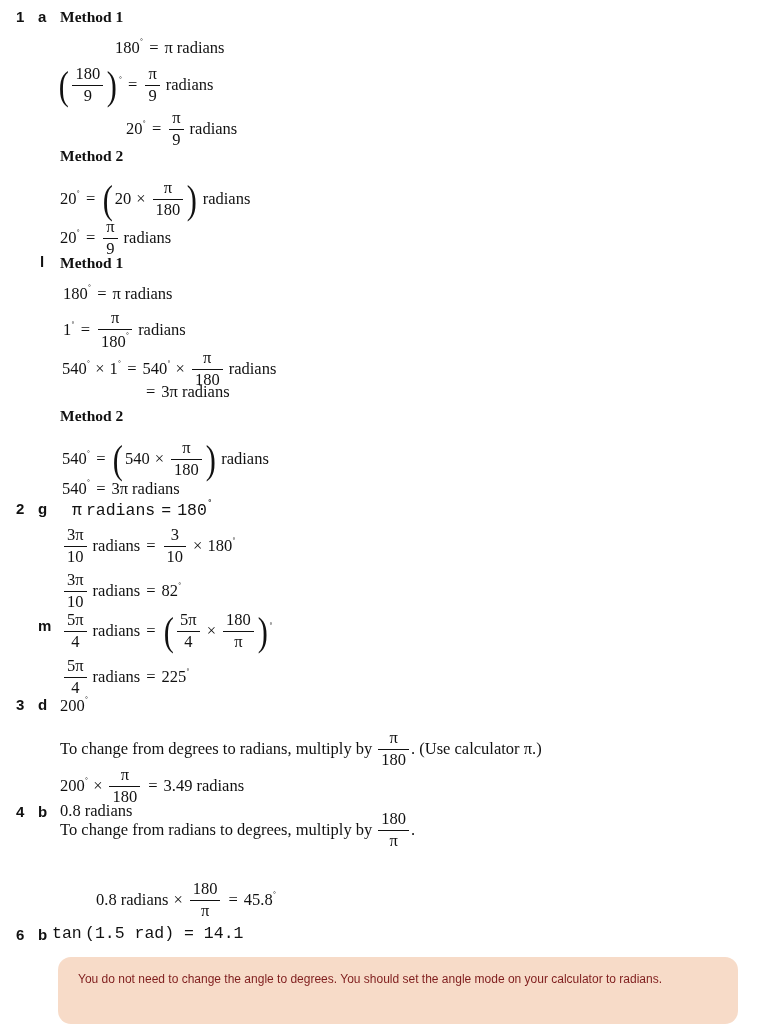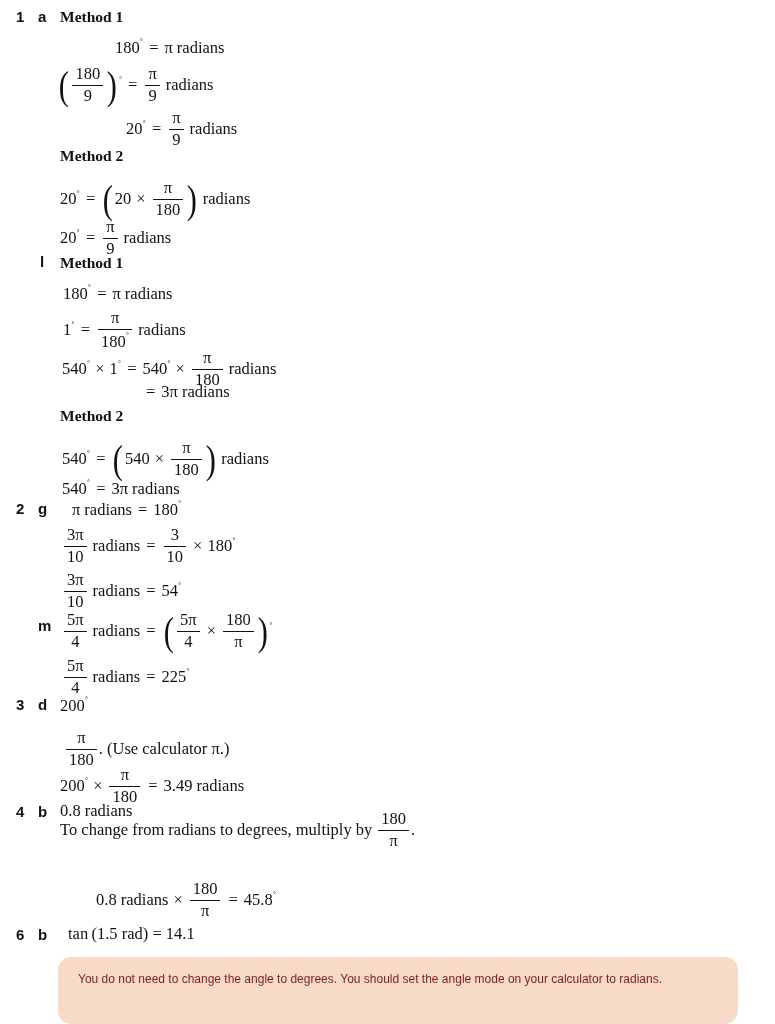--- a/index.html
+++ b/index.html
@@ -166,68 +166,68 @@
   <span>540</span><span class="deg">˚</span><span class="eq">=</span><span class="bigparen">(</span><span>540</span><span class="op">×</span><span class="frac"><span class="num">π</span><span class="den">180</span></span><span class="bigparen">)</span><span class="txt">radians</span>
 </div>
 
 <div class="row math" style="left:62px; top:479px;">
   <span>540</span><span class="deg">˚</span><span class="eq">=</span><span>3π</span><span class="txt">radians</span>
 </div>
 
 <div class="qnum" style="top:500px;">2</div>
 <div class="qlet" style="top:500px;">g</div>
 
-<div class="row math" style="left:72px; top:500px;">
+<div class="row math" style="left:72px; top:500px;font-family:Liberation Mono, monospace;">
   <span class="pi">π</span><span class="txt">radians</span><span class="eq">=</span><span>180</span><span class="deg">˚</span>
 </div>
 
 <div class="row math" style="left:62px; top:527px;">
   <span class="frac"><span class="num">3π</span><span class="den">10</span></span><span class="txt">radians</span><span class="eq">=</span><span class="frac"><span class="num">3</span><span class="den">10</span></span><span class="op">×</span><span>180</span><span class="deg">˚</span>
 </div>
 
 <div class="row math" style="left:62px; top:572px;">
-  <span class="frac"><span class="num">3π</span><span class="den">10</span></span><span class="txt">radians</span><span class="eq">=</span><span>54</span><span class="deg">˚</span>
+  <span class="frac"><span class="num">3π</span><span class="den">10</span></span><span class="txt">radians</span><span class="eq">=</span><span>82</span><span class="deg">˚</span>
 </div>
 
 <div class="qlet" style="top:617px;">m</div>
 
 <div class="row math" style="left:62px; top:612px;">
   <span class="frac"><span class="num">5π</span><span class="den">4</span></span><span class="txt">radians</span><span class="eq">=</span><span class="bigparen">(</span><span class="frac"><span class="num">5π</span><span class="den">4</span></span><span class="op">×</span><span class="frac"><span class="num">180</span><span class="den">π</span></span><span class="bigparen">)</span><span class="deg">˚</span>
 </div>
 
 <div class="row math" style="left:62px; top:658px;">
   <span class="frac"><span class="num">5π</span><span class="den">4</span></span><span class="txt">radians</span><span class="eq">=</span><span>225</span><span class="deg">˚</span>
 </div>
 
 <div class="qnum" style="top:696px;">3</div>
 <div class="qlet" style="top:696px;">d</div>
 
 <div class="row math" style="left:60px; top:696px;">
   <span>200</span><span class="deg">˚</span>
 </div>
 
 <div class="row prose" style="left:60px; top:730px;">
-  <span class="frac math" style="margin-left:6px;"><span class="num">π</span><span class="den">180</span></span><span>. (Use calculator π.)</span>
+  <span>To change from degrees to radians, multiply by</span><span class="frac math" style="margin-left:6px;"><span class="num">π</span><span class="den">180</span></span><span>. (Use calculator π.)</span>
 </div>
 
 <div class="row math" style="left:60px; top:767px;">
   <span>200</span><span class="deg">˚</span><span class="op">×</span><span class="frac"><span class="num">π</span><span class="den">180</span></span><span class="eq">=</span><span>3.49</span><span class="txt">radians</span>
 </div>
 
 <div class="qnum" style="top:803px;">4</div>
 <div class="qlet" style="top:803px;">b</div>
 <div class="row math" style="left:60px; top:803px;">0.8 radians</div>
 
 <div class="row prose" style="left:60px; top:811px;">
   <span>To change from radians to degrees, multiply by</span><span class="frac math" style="margin-left:6px;"><span class="num">180</span><span class="den">π</span></span><span>.</span>
 </div>
 
 <div class="row math" style="left:60px; top:881px;margin-left:36px;">
   <span>0.8 radians</span><span class="op">×</span><span class="frac"><span class="num">180</span><span class="den">π</span></span><span class="eq">=</span><span>45.8</span><span class="deg">˚</span>
 </div>
 
 <div class="qnum" style="top:926px;">6</div>
 <div class="qlet" style="top:926px;">b</div>
-<div class="row math" style="left:68px; top:926px;">tan (1.5 rad) = 14.1</div>
+<div class="row math" style="left:52px; top:926px;font-family:Liberation Mono, monospace;">tan (1.5 rad) = 14.1</div>
 
 <div id="hint-callout">
   <div class="hint-text">You do not need to change the angle to degrees. You should set the angle mode on your calculator to radians.</div>
 </div>
 
 </body></html>

